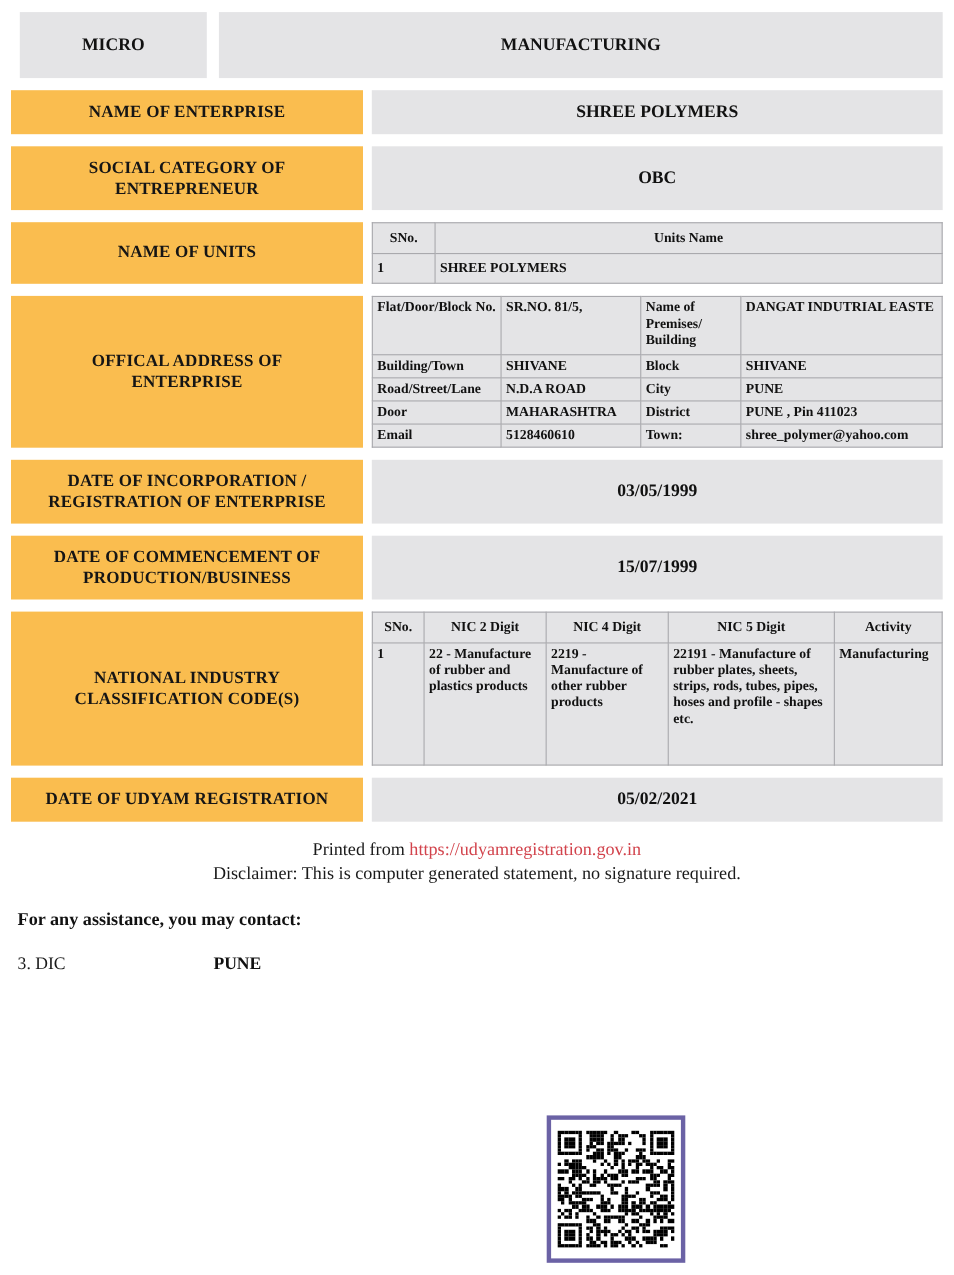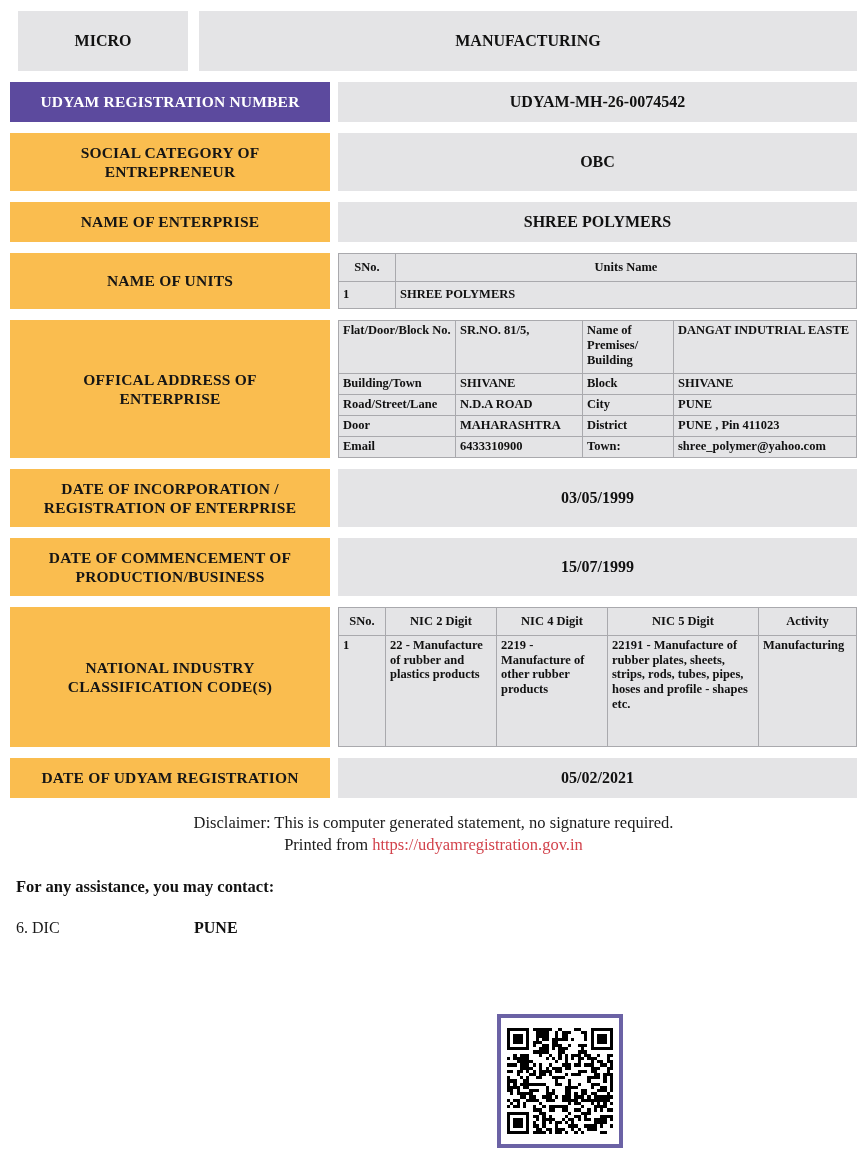--- a/index.html
+++ b/index.html
@@ -223,41 +223,36 @@
 
   <div class="cert">
 
     <div class="row h-type">
       <div class="spacer"></div>
       <div class="value-split-a">MICRO</div>
       <div class="value-split-gap"></div>
       <div class="value-split-b">MANUFACTURING</div>
     </div>
 
-    <div class="row h-urn">
-      <div class="label-cell purple">UDYAM REGISTRATION NUMBER</div>
+
+    <div class="row h-name">
+      <div class="label-cell orange">NAME OF ENTERPRISE</div>
       <div class="spacer"></div>
-      <div class="value-cell">UDYAM-MH-26-0074542</div>
+      <div class="value-cell">SHREE POLYMERS</div>
     </div>
 
     <div class="row h-social">
       <div class="label-cell orange">
         <span>
           <span>SOCIAL CATEGORY OF</span><br>
           <span>ENTREPRENEUR</span>
         </span>
       </div>
       <div class="spacer"></div>
       <div class="value-cell">OBC</div>
-    </div>
-
-    <div class="row h-name">
-      <div class="label-cell orange">NAME OF ENTERPRISE</div>
-      <div class="spacer"></div>
-      <div class="value-cell">SHREE POLYMERS</div>
     </div>
 
     <div class="row h-units">
       <div class="label-cell orange">NAME OF UNITS</div>
       <div class="spacer"></div>
       <div class="value-cell plain">
         <table class="inner units-table">
           <tbody>
               <tr>
             <th class="c-sno">SNo.</th>
@@ -302,21 +297,21 @@
             <td class="c4">PUNE</td>
           </tr>
           <tr>
             <td class="c1">Door</td>
             <td class="c2">MAHARASHTRA</td>
             <td class="c3">District</td>
             <td class="c4">PUNE , Pin 411023</td>
           </tr>
           <tr>
             <td class="c1">Email</td>
-            <td class="c2">6433310900</td>
+            <td class="c2">5128460610</td>
             <td class="c3">Town:</td>
             <td class="c4">shree_polymer@yahoo.com</td>
           </tr>
         </tbody>
           </table>
       </div>
     </div>
 
     <div class="row h-date">
       <div class="label-cell orange">
@@ -372,29 +367,29 @@
 
     <div class="row h-reg">
       <div class="label-cell orange">DATE OF UDYAM REGISTRATION</div>
       <div class="spacer"></div>
       <div class="value-cell">05/02/2021</div>
     </div>
 
   </div>
 
   <div class="disclaimer">
+    <div><span>Printed from </span><span class="link">https://udyamregistration.gov.in</span></div>
     <div>Disclaimer: This is computer generated statement, no signature required.</div>
-    <div><span>Printed from </span><span class="link">https://udyamregistration.gov.in</span></div>
   </div>
 
   <div class="assist-heading">For any assistance, you may contact:</div>
 
   <div class="contact-list">
     <div class="contact-row">
-      <div class="c-name">6. DIC</div>
+      <div class="c-name">3. DIC</div>
       <div class="c-place">PUNE</div>
     </div>
   </div>
 
   <div class="qr-wrap">
     <div class="qr-inner" id="qr-inner">
         <i></i>
         <i></i>
         <i></i>
         <i></i>

